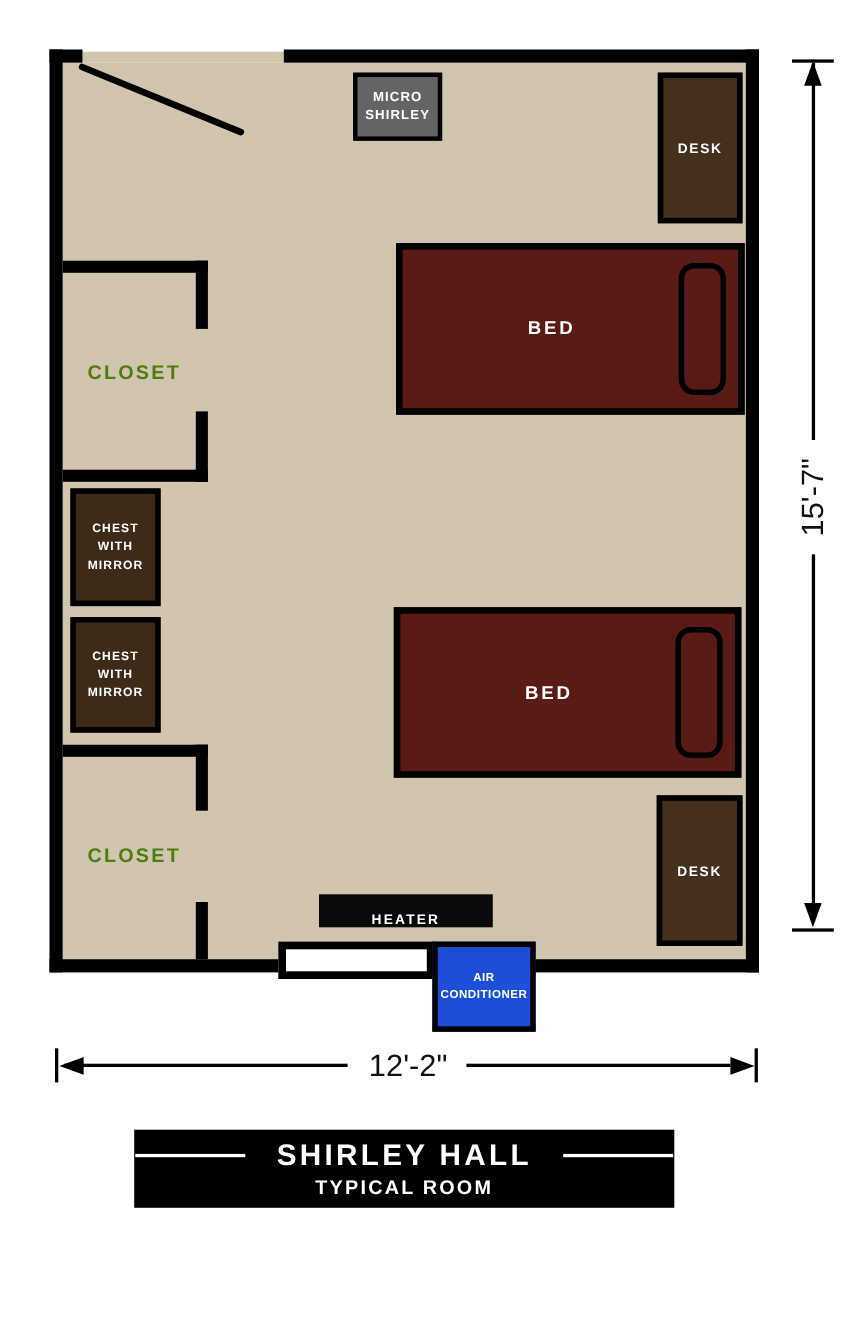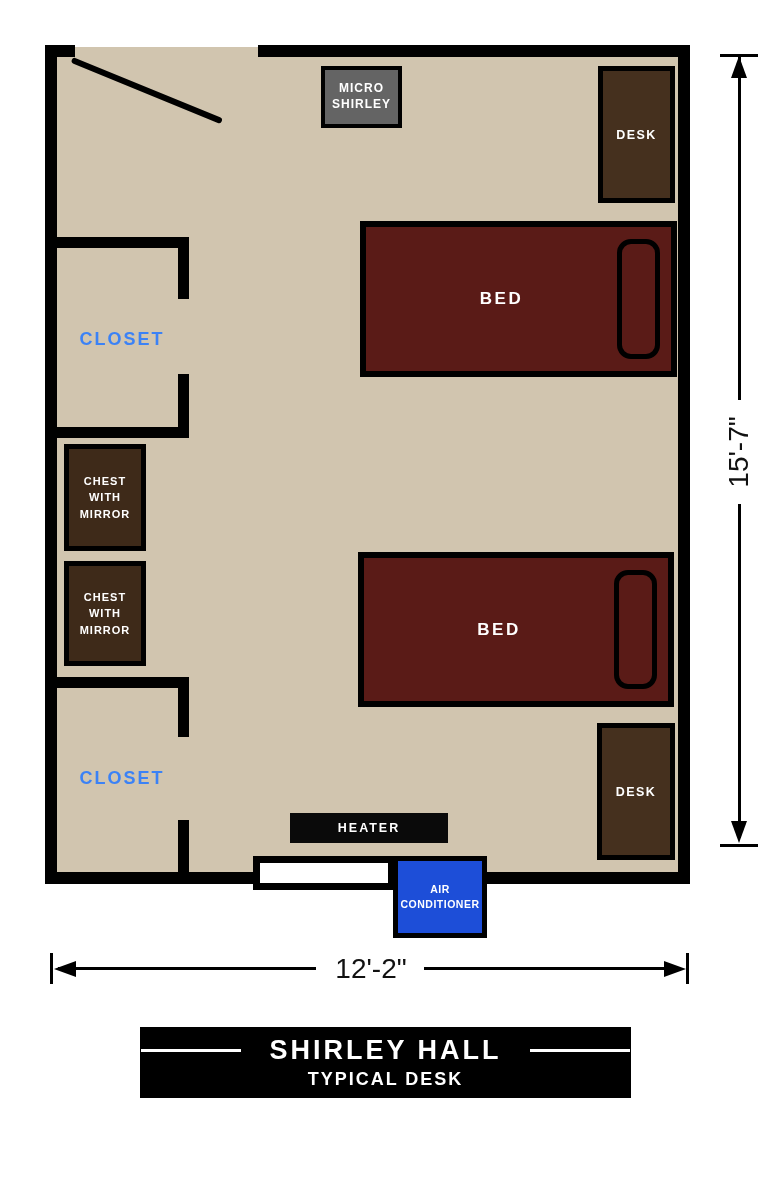--- a/index.html
+++ b/index.html
@@ -30,21 +30,21 @@
   .ct-top  { left:57px;  top:237px; width:132px; height:11px; }
   .ct-bot  { left:57px;  top:427px; width:132px; height:11px; }
   .ct-r-up { left:178px; top:237px; width:11px;  height:62px; }
   .ct-r-lo { left:178px; top:374px; width:11px;  height:64px; }
   .cb-top  { left:57px;  top:677px; width:132px; height:11px; }
   .cb-r-up { left:178px; top:677px; width:11px;  height:60px; }
   .cb-r-lo { left:178px; top:820px; width:11px;  height:52px; }
 
   .closet-label {
     position:absolute; transform:translate(-50%,-50%);
-    font-size:18px; letter-spacing:2px; font-weight:600; color:#3b82f6; white-space:nowrap;
+    font-size:18px; letter-spacing:2px; font-weight:600; color:#4d7c0f; white-space:nowrap;
   }
   .closet-label.top { left:122px; top:339px; }
   .closet-label.bottom { left:122px; top:778px; }
 
   
   .furn {
     position:absolute; border:5px solid #000;
     display:flex; align-items:center; justify-content:center; text-align:center;
     color:#fff; font-weight:700;
   }
@@ -97,21 +97,21 @@
                border-left:22px solid #000; }
 
   .dim-label {
     position:absolute; color:#111; font-size:28px; white-space:nowrap;
   }
   .dim-label.vertical { left:739px; top:452px; transform:translate(-50%,-50%) rotate(-90deg); }
   .dim-label.horizontal { left:371px; top:969px; transform:translate(-50%,-50%); }
 
   
   .title-block {
-    left:140px; top:1027px; width:491px; height:71px;
+    left:122px; top:1027px; width:491px; height:71px;
     display:flex; flex-direction:column; align-items:center; justify-content:center;
     color:#fff; gap:3px;
   }
   .title-row { display:flex; align-items:center; gap:28px; }
   .deco-line { width:100px; height:3px; background:#fff; }
   .hall-name { font-size:27px; letter-spacing:3px; font-weight:600; white-space:nowrap; }
   .subtitle  { font-size:18px; letter-spacing:2px; font-weight:600; white-space:nowrap; }
 </style>
 </head>
 <body>
@@ -163,21 +163,21 @@
 
   <div class="furn bed2" style="background-color: rgb(90, 27, 23);">
     <span class="bed-label">BED</span>
     <div class="pillow"></div>
   </div>
 
   <div class="furn desk2" style="background-color: rgb(69, 48, 30);">
     <span>DESK</span>
   </div>
 
-  <div class="furn heater" style="background-color: rgb(10, 10, 10);">
+  <div class="furn heater" style="background-color: rgb(10, 10, 10); align-items: flex-end;">
     <span>HEATER</span>
   </div>
 
   <div class="furn window-vent" style="background-color: rgb(255, 255, 255);"></div>
 
   <div class="furn ac" style="background-color: #1d4ed8;">
     <span>AIR CONDITIONER</span>
   </div>
 
   <div class="dim vt-top"></div>
@@ -195,16 +195,16 @@
   <div class="arr arr-left"></div>
   <div class="arr arr-right"></div>
   <div class="dim-label horizontal">12'-2"</div>
 
   <div class="abs title-block" style="background-color: rgb(0, 0, 0);">
     <div class="title-row">
       <div class="deco-line"></div>
       <div class="hall-name">SHIRLEY HALL</div>
       <div class="deco-line"></div>
     </div>
-    <div class="subtitle">TYPICAL DESK</div>
+    <div class="subtitle">TYPICAL ROOM</div>
   </div>
 
 </div>
 
 </body></html>

